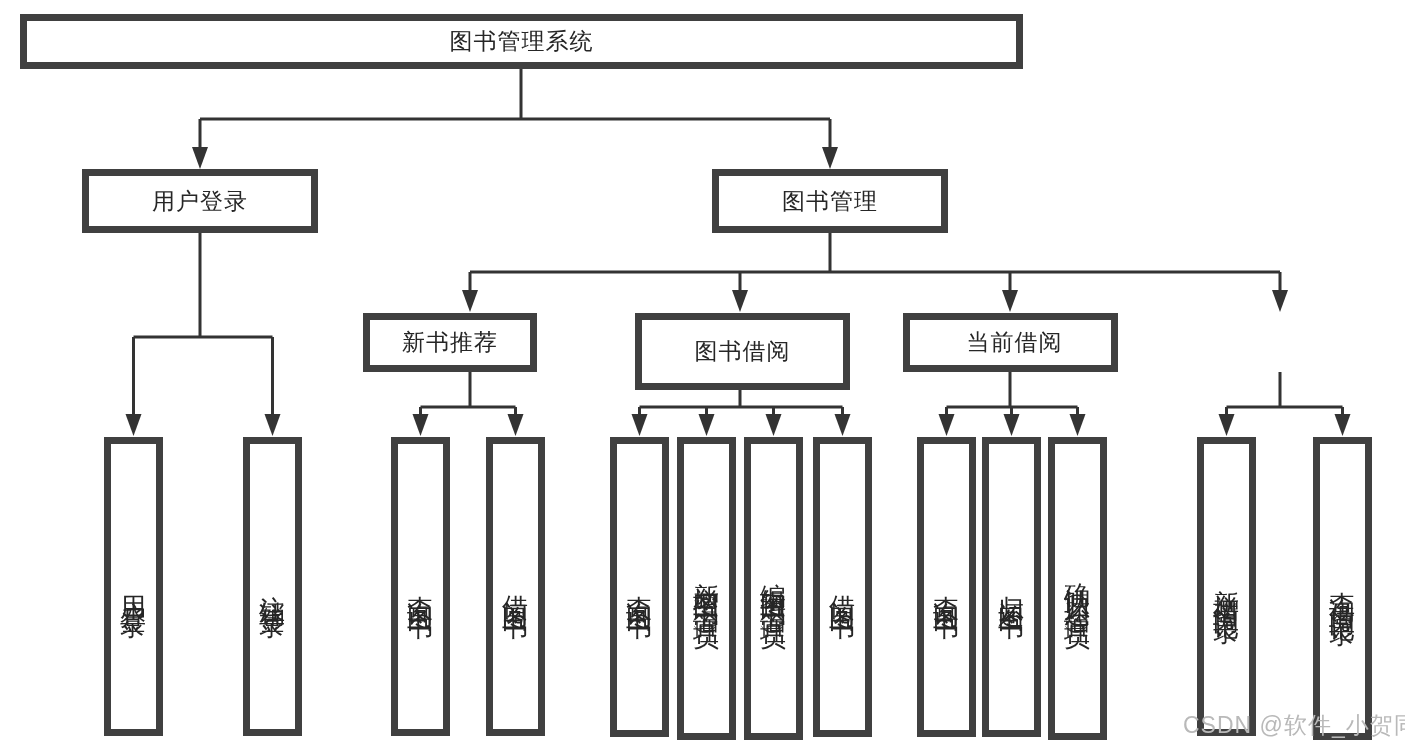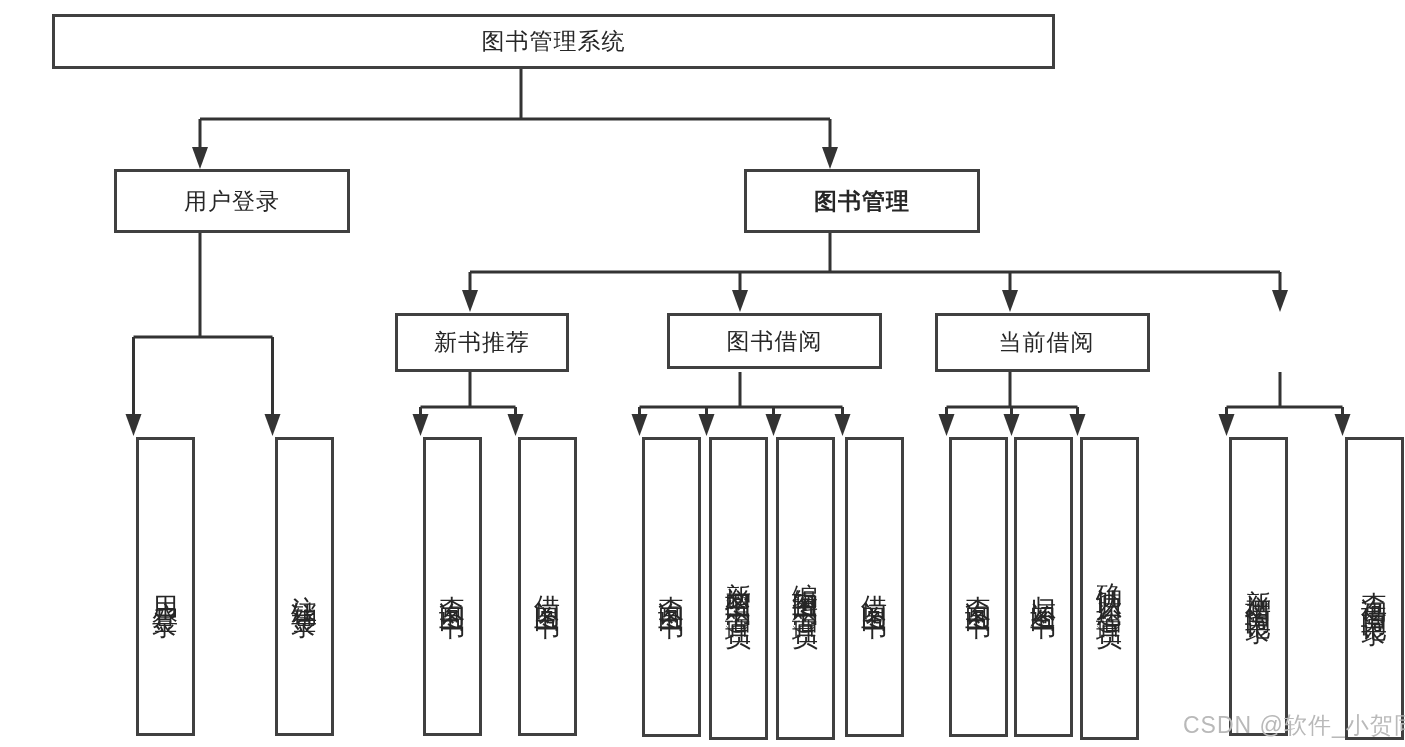--- a/index.html
+++ b/index.html
@@ -6,28 +6,27 @@
   #canvas{
     position:relative;
     width:1405px;height:747px;
     background:#ffffff;
     font-family:"Liberation Sans","DejaVu Sans",sans-serif;
     overflow:hidden;
   }
   .node{
     position:absolute;
     box-sizing:border-box;
-    border:3px solid #404040;
+    border:7px solid #404040;
     background:#ffffff;
     display:flex;
     align-items:center;
     justify-content:center;
     color:#262626;
     z-index:2;
-    margin-left:32px;
   }
   .h-node{ font-size:23px; letter-spacing:1px; }
   .root-node{ font-size:23px; letter-spacing:1px; }
   .v-node{
     writing-mode:vertical-rl;
     text-orientation:mixed;
     font-size:26px;
     letter-spacing:6px;
     line-height:1;
   }
@@ -84,24 +83,24 @@
     <polygon points="1069.5,414 1085.5,414 1077.5,436"></polygon>
 
     <path d="M1280 372 L1280 407 M1226.5 407 L1342.5 407 M1226.5 407 L1226.5 422 M1342.5 407 L1342.5 422"></path>
     <polygon points="1218.5,414 1234.5,414 1226.5,436"></polygon>
     <polygon points="1334.5,414 1350.5,414 1342.5,436"></polygon>
   </svg>
 
   <div class="node root-node" style="left:20px; top:14px; width:1003px; height:55px;">图书管理系统</div>
 
   <div class="node h-node" style="left:82px; top:169px; width:236px; height:64px;">用户登录</div>
-  <div class="node h-node" style="left:712px; top:169px; width:236px; height:64px;font-weight:bold;">图书管理</div>
+  <div class="node h-node" style="left:712px; top:169px; width:236px; height:64px;">图书管理</div>
 
   <div class="node h-node" style="left:363px; top:313px; width:174px; height:59px;">新书推荐</div>
-  <div class="node h-node" style="left:635px; top:313px; width:215px; height:56px;font-family:Liberation Mono, monospace;">图书借阅</div>
+  <div class="node h-node" style="left:635px; top:313px; width:215px; height:77px;font-family:Liberation Mono, monospace;">图书借阅</div>
   <div class="node h-node" style="left:903px; top:313px; width:215px; height:59px;padding-left:8px;">当前借阅</div>
 
   <div class="node v-node" style="left:104px; top:437px; width:59px; height:299px;">用户登录</div>
   <div class="node v-node" style="left:243px; top:437px; width:59px; height:299px;">注销登录</div>
 
   <div class="node v-node" style="left:391px; top:437px; width:59px; height:299px;">查询图书</div>
   <div class="node v-node" style="left:486px; top:437px; width:59px; height:299px;">借阅图书</div>
 
   <div class="node v-node" style="left:610px; top:437px; width:59px; height:300px;">查询图书</div>
   <div class="node v-node" style="left:677px; top:437px; width:59px; height:303px;">新增图书（管理员）</div>

